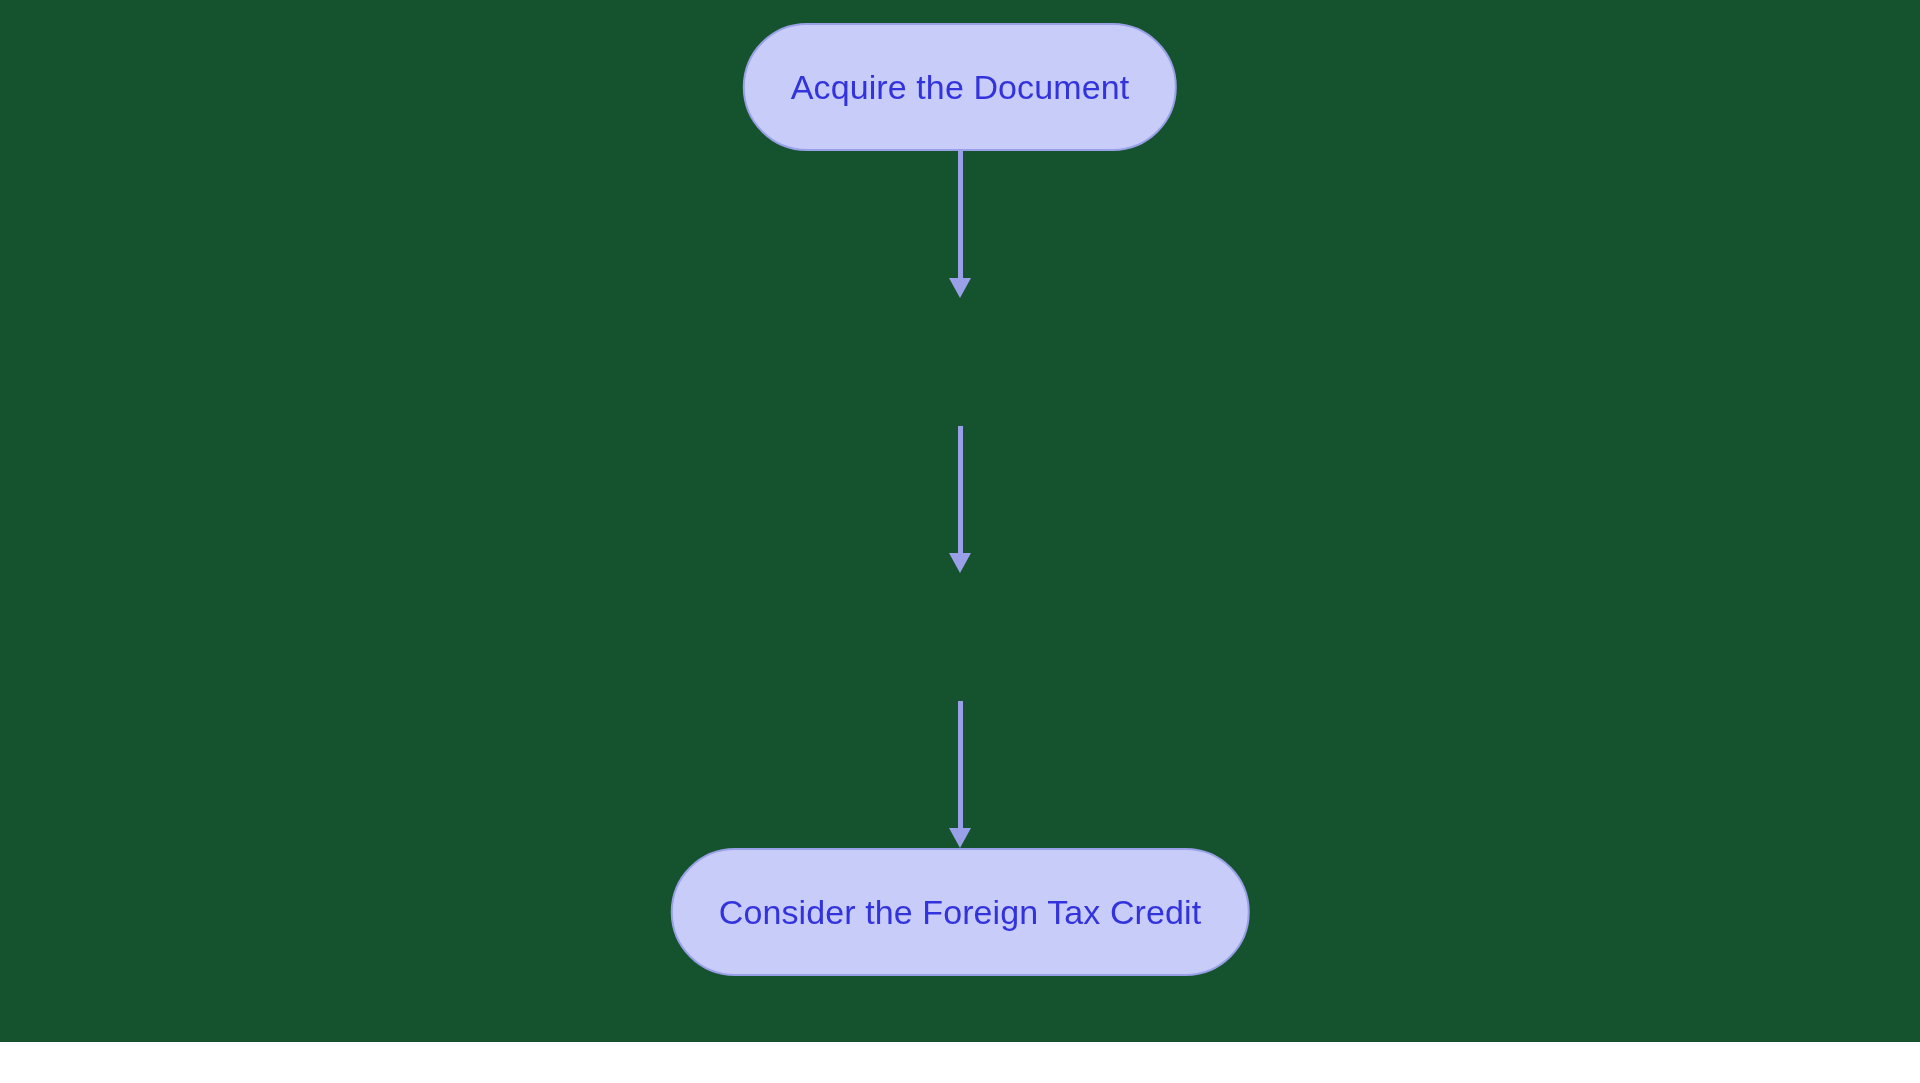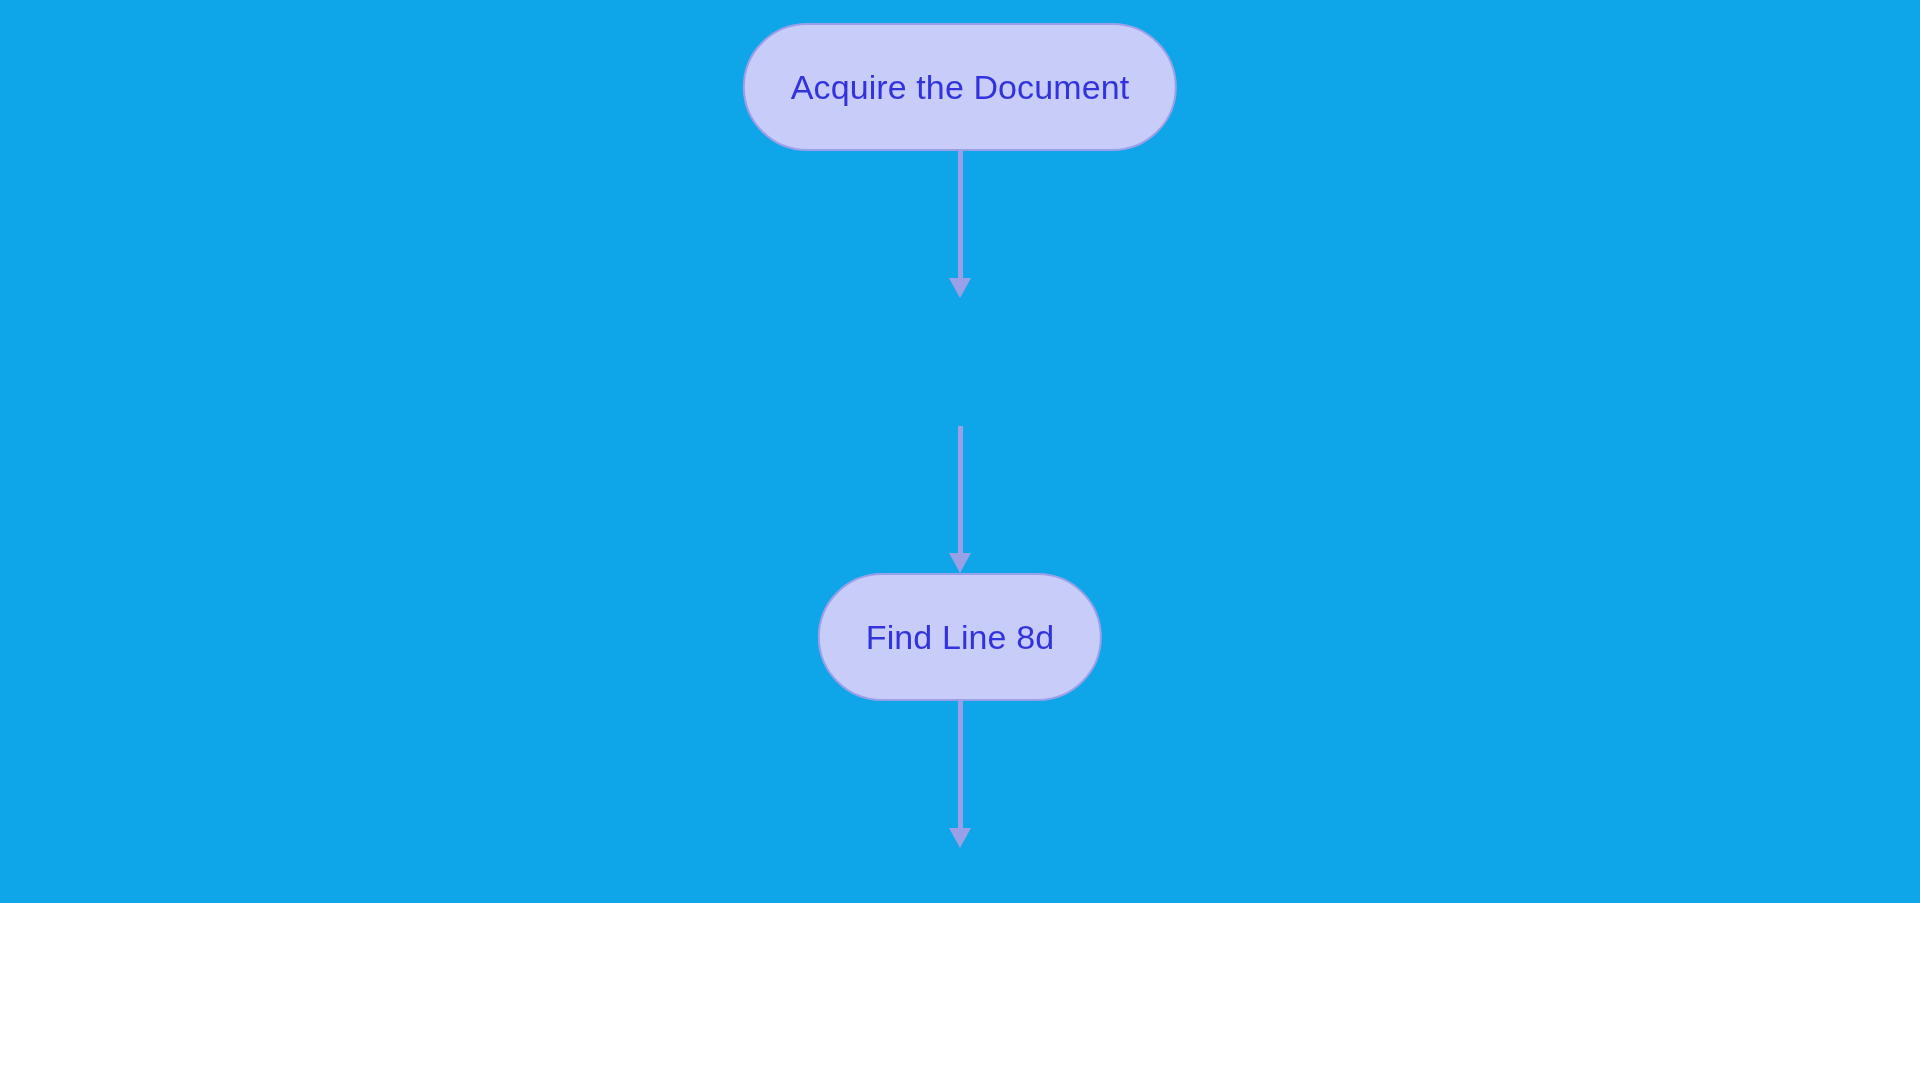--- a/index.html
+++ b/index.html
@@ -10,22 +10,22 @@
   }
   body {
     width: 1920px;
     height: 1083px;
     font-family: "Liberation Sans", "DejaVu Sans", sans-serif;
     overflow: hidden;
   }
   #flow-canvas {
     position: relative;
     width: 1920px;
-    height: 903px;
-    background: #0ea5e9;
+    height: 1042px;
+    background: #14532d;
     display: flex;
     flex-direction: column;
     align-items: center;
     text-decoration: underline;
   }
   .node {
     box-sizing: border-box;
     background: #c8ccf8;
     border: 2px solid #9aa0e8;
     border-radius: 9999px;
@@ -78,23 +78,23 @@
     <div class="connector-stem"></div>
     <div class="connector-head"></div>
   </div>
 
 
   <div class="connector" style="top:426px; left:50%; transform:translateX(-50%); height:147px;">
     <div class="connector-stem"></div>
     <div class="connector-head"></div>
   </div>
 
-  <div class="node" style="top:573px; left:50%; transform:translateX(-50%);">
-    <span class="node-label">Find Line 8d</span>
-  </div>
 
   <div class="connector" style="top:701px; left:50%; transform:translateX(-50%); height:147px;">
     <div class="connector-stem"></div>
     <div class="connector-head"></div>
   </div>
 
+  <div class="node" style="top:848px; left:50%; transform:translateX(-50%);">
+    <span class="node-label">Consider the Foreign Tax Credit</span>
+  </div>
 
 </div>
 
 </body></html>

